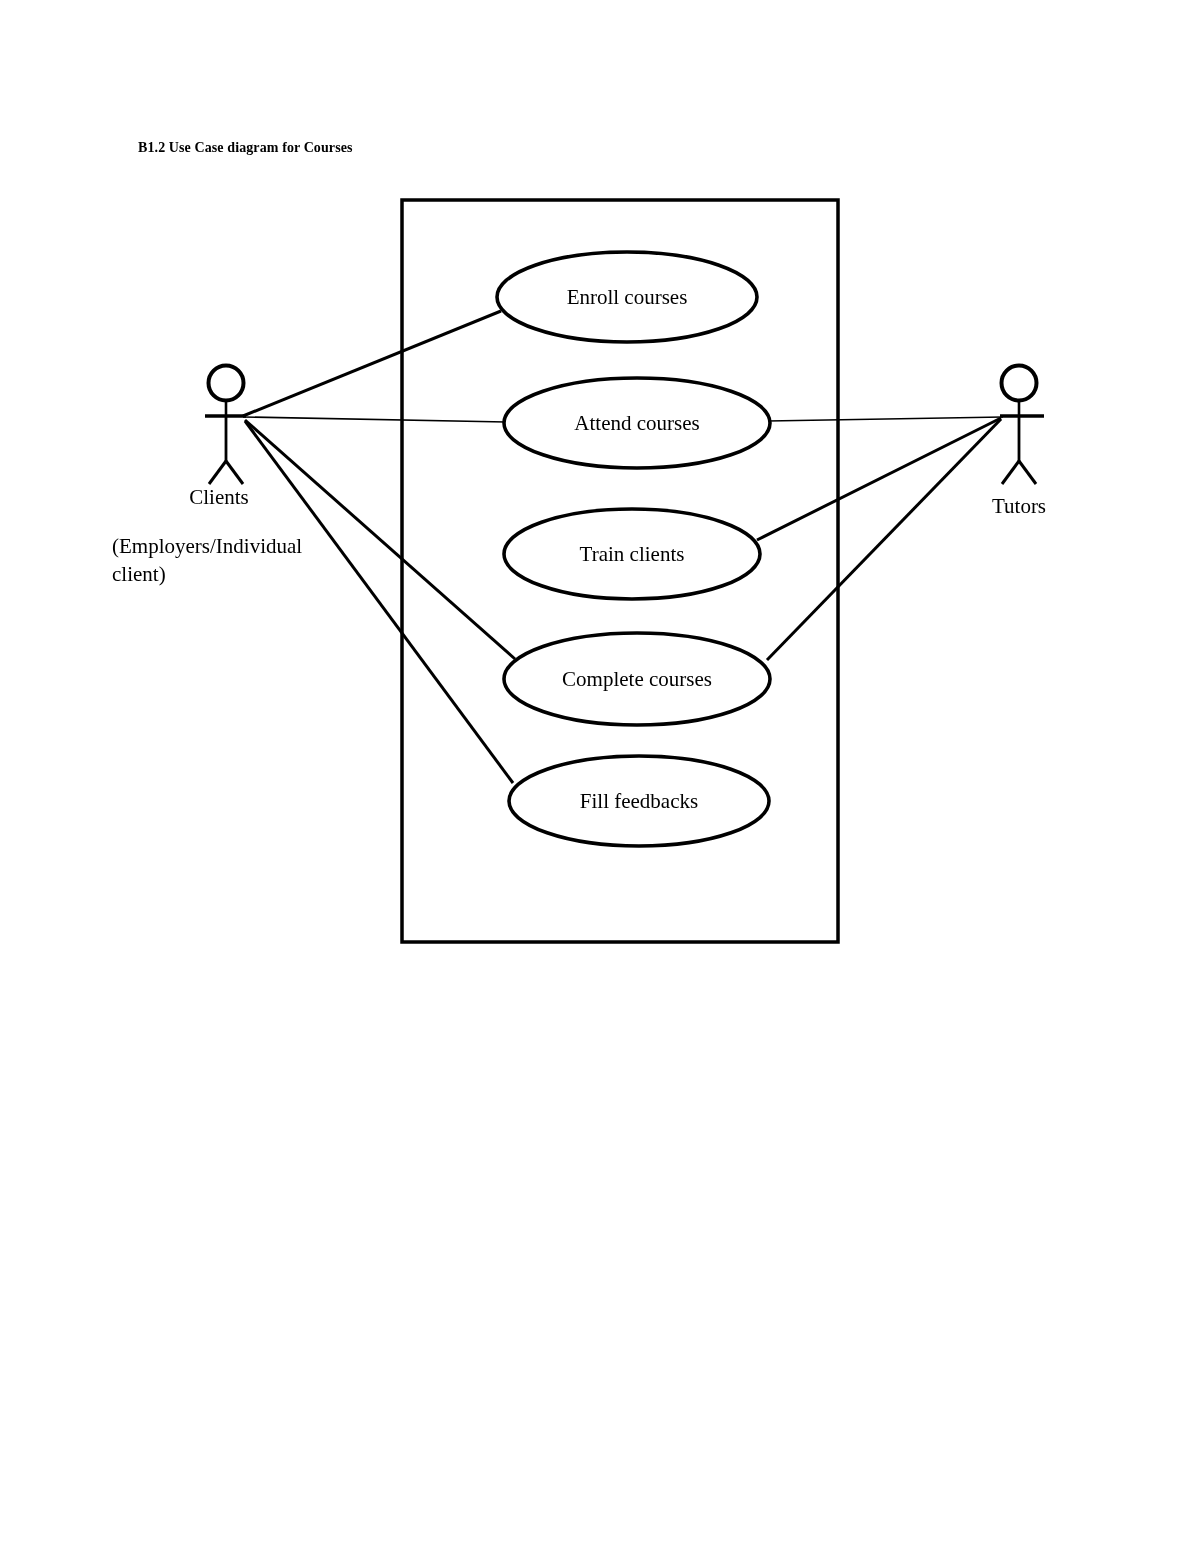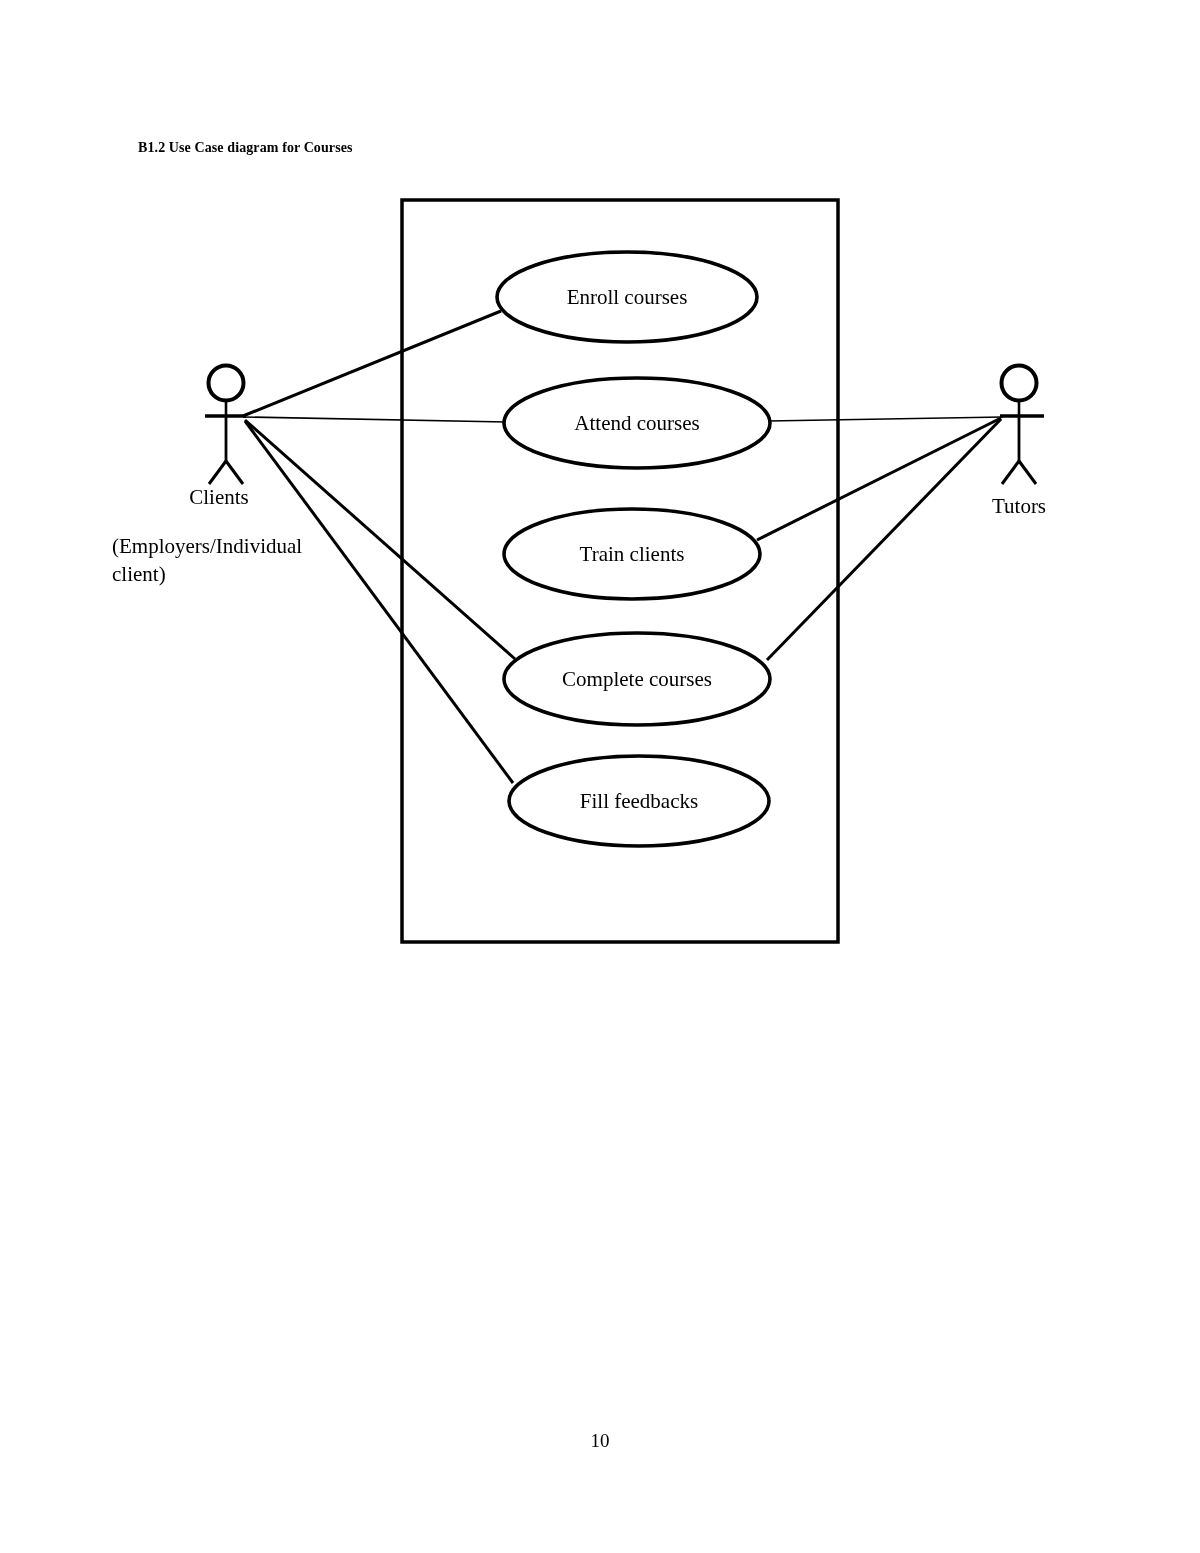--- a/index.html
+++ b/index.html
@@ -135,15 +135,14 @@
       <line x1="1019" y1="400" x2="1019" y2="416" stroke="#000000" stroke-width="2.6"></line>
       <line x1="1000" y1="416" x2="1044" y2="416" stroke="#000000" stroke-width="3.4"></line>
       <line x1="1019" y1="416" x2="1019" y2="461" stroke="#000000" stroke-width="2.8"></line>
       <line x1="1019" y1="461" x2="1002" y2="484" stroke="#000000" stroke-width="3"></line>
       <line x1="1019" y1="461" x2="1036" y2="484" stroke="#000000" stroke-width="3"></line>
       <text class="actor-label" x="1019" y="513" text-anchor="middle">Tutors</text>
     </g>
 
   </svg>
 
-  <div id="page-number">10</div>
 
 </div>
 
 </body></html>

